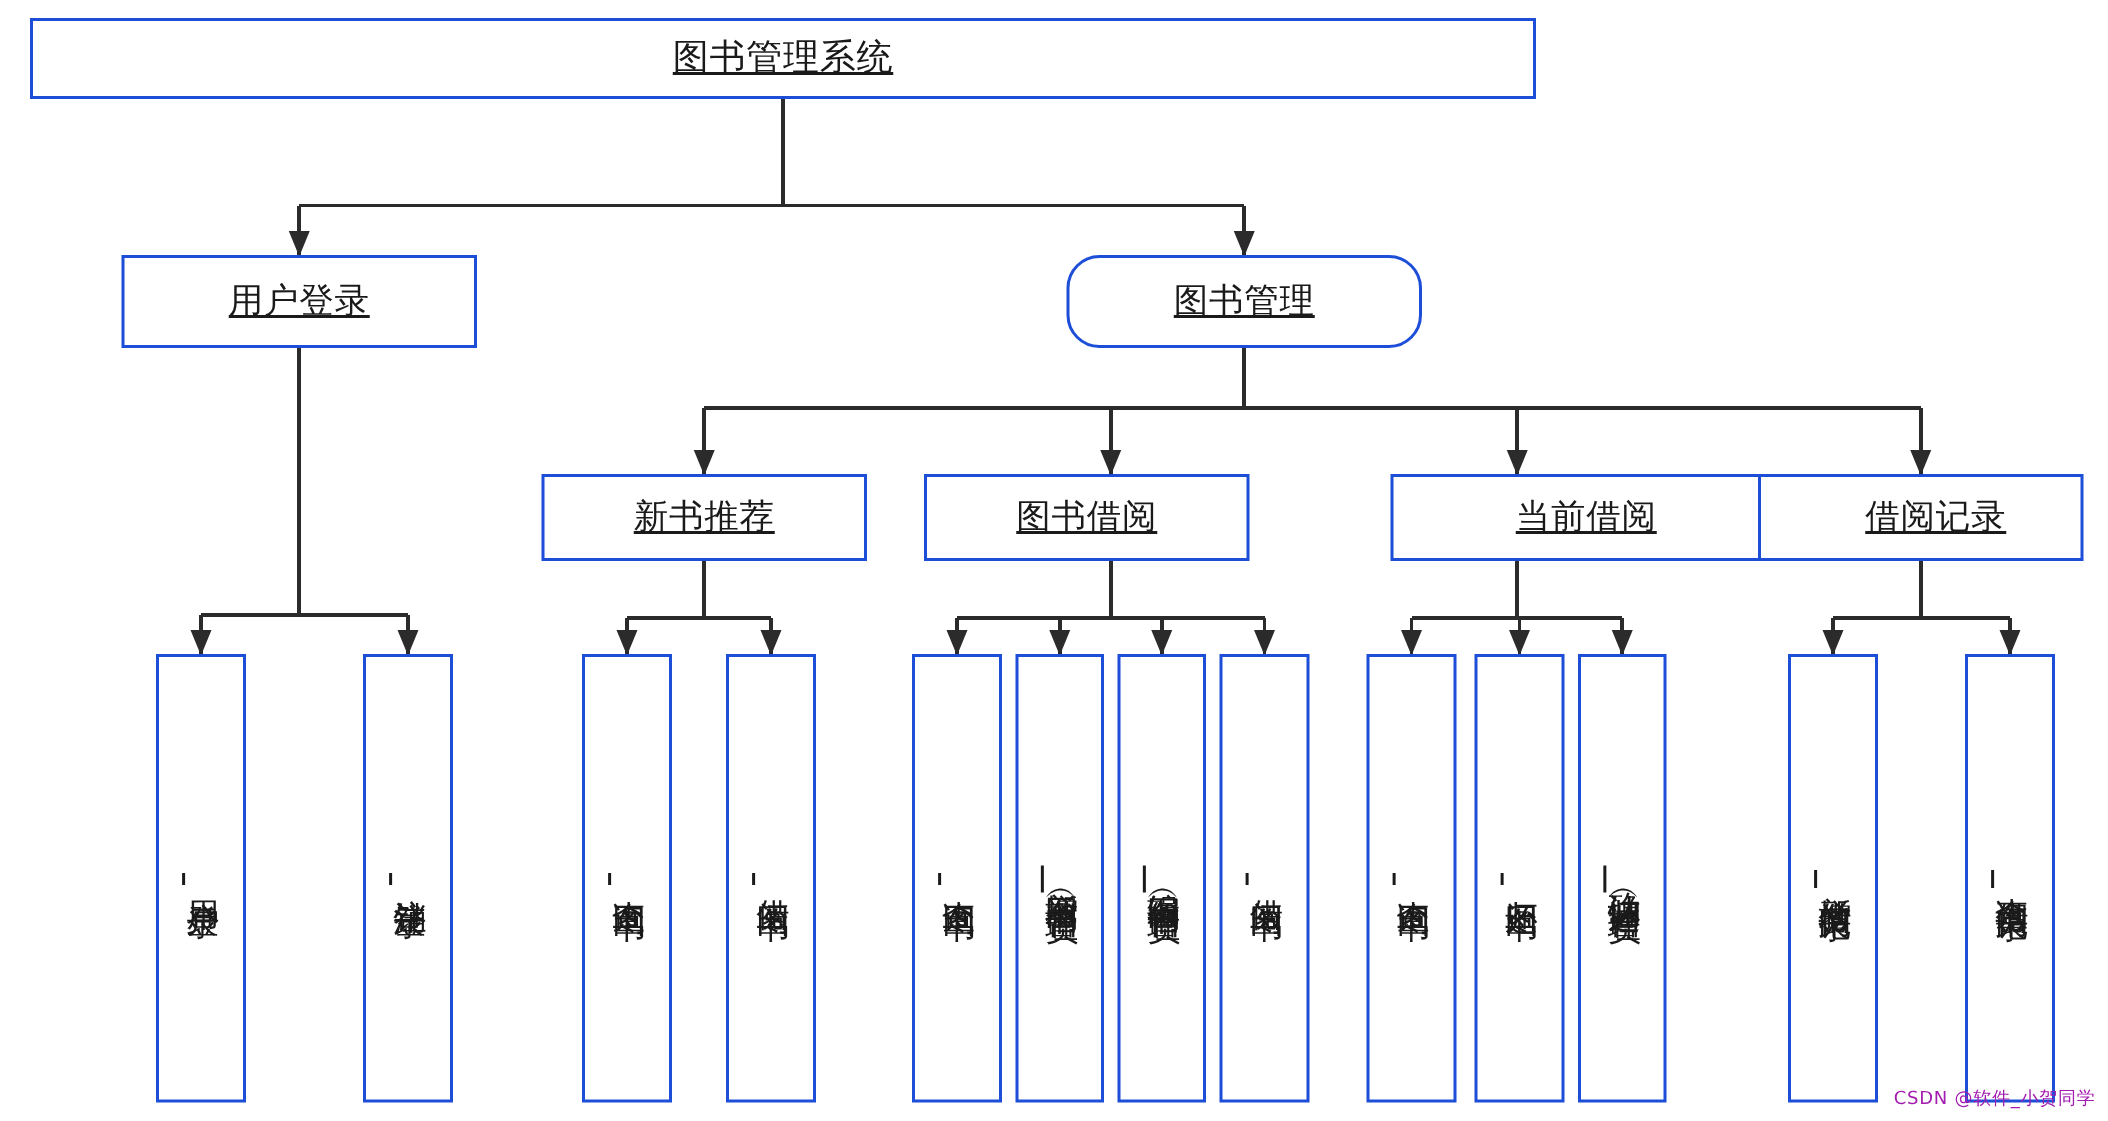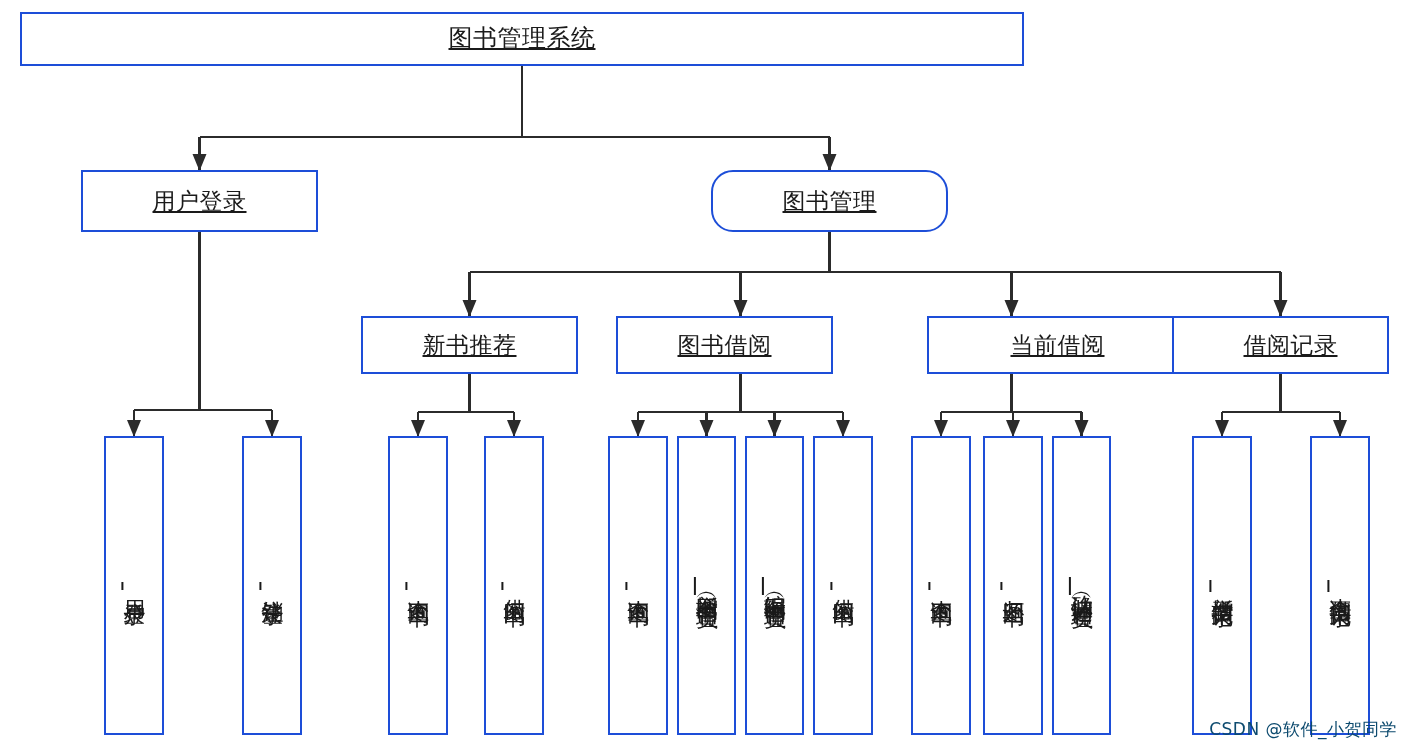--- a/index.html
+++ b/index.html
@@ -62,22 +62,22 @@
     font-size: 22px;
     line-height: 1.22;
     letter-spacing: 2px;
     white-space: normal;
     max-height: 100%;
   }
   #watermark {
     position: absolute;
     right: 8px;
     bottom: 6px;
-    font-size: 17px;
-    color: #0c4a6e;
+    font-size: 12px;
+    color: #a21caf;
     white-space: nowrap;
     letter-spacing: 0.5px;
   }
 </style>
 </head>
 <body>
 
 <div id="diagram-root">
 
   <svg id="edge-layer" viewBox="0 0 1405 747" width="1405" height="747" aria-hidden="true">

